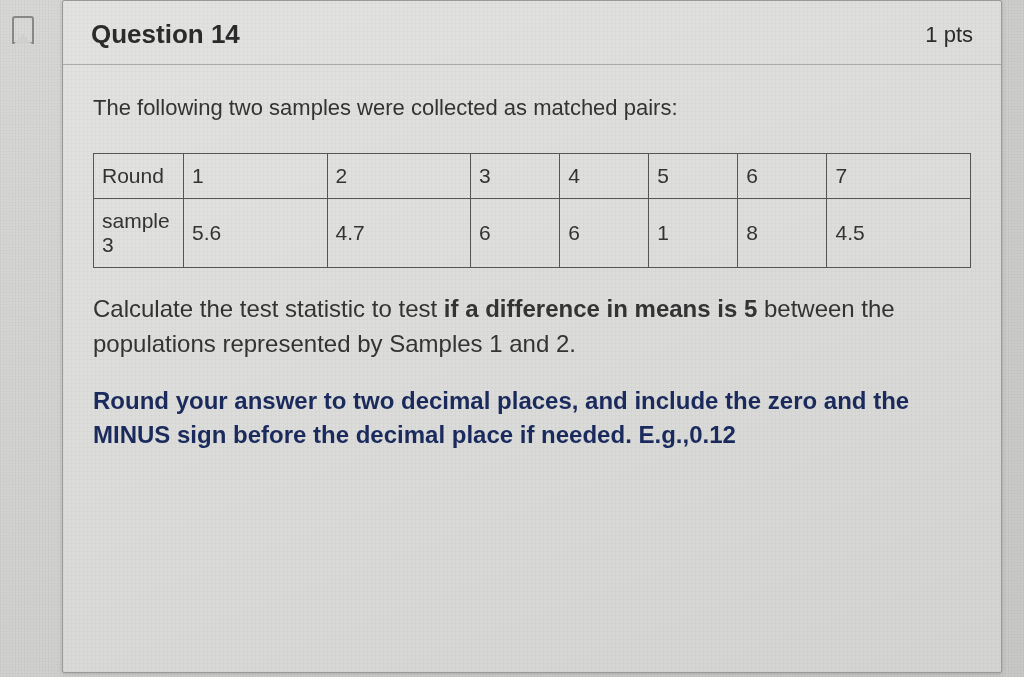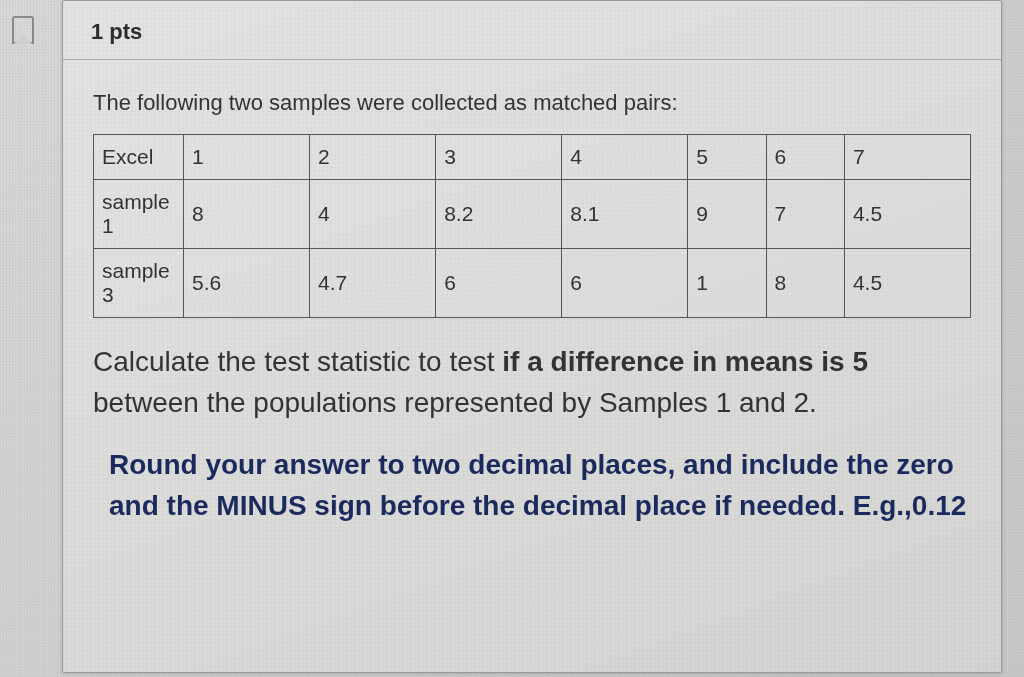--- a/index.html
+++ b/index.html
@@ -77,55 +77,55 @@
     border-bottom: 1px solid #aaa;
     position: relative;
   }
   .qtitle {
     font-size: 26px;
     font-weight: 700;
     color: #2b2b2b;
   }
   .points {
     font-size: 22px;
-    font-weight: 700;
+    font-weight: 400;
     color: #2b2b2b;
   }
   .body {
     padding: 30px 30px 10px 30px;
     position: relative;
   }
   .prompt1 {
     font-size: 22px;
     color: #333;
-    margin-bottom: 18px;
+    margin-bottom: 32px;
   }
   table.data {
     border-collapse: collapse;
     width: 100%;
     margin-bottom: 24px;
     background: rgba(255,255,255,0.05);
   }
   table.data td {
     border: 1px solid #555;
     padding: 10px 8px;
     font-size: 21px;
     color: #333;
     vertical-align: middle;
   }
   table.data td.lbl { width: 90px; }
   .para {
-    font-size: 28px;
+    font-size: 24px;
     color: #333;
     line-height: 1.45;
     margin-bottom: 22px;
   }
   .bold { font-weight: 700; }
   .ital { font-style: italic; }
-  .navy { color: #1a2a5c; font-weight: 700; margin-left: 16px; }
+  .navy { color: #1a2a5c; font-weight: 700; }
   sub { font-size: 0.7em; }
   .dbar {
     position: relative;
     font-style: italic;
     display: inline-block;
   }
   .dbar::before {
     content: "";
     position: absolute;
     left: 0; right: 2px;
@@ -136,48 +136,39 @@
 </style>
 </head>
 <body>
 
 <div class="left-gutter">
   <div class="bookmark-icon"></div>
 </div>
 
 <div class="card">
   <div class="header-row">
+    <div class="qtitle">Question 14</div>
     <div class="points">1 pts</div>
   </div>
 
   <div class="body">
 
     <div class="prompt1">The following two samples were collected as matched pairs:</div>
 
     <table class="data">
       <tbody>
           <tr>
-        <td class="lbl">Excel</td>
+        <td class="lbl">Round</td>
         <td>1</td>
         <td>2</td>
         <td>3</td>
         <td>4</td>
         <td>5</td>
         <td>6</td>
         <td>7</td>
-      </tr>
-      <tr>
-        <td class="lbl">sample 1</td>
-        <td>8</td>
-        <td>4</td>
-        <td>8.2</td>
-        <td>8.1</td>
-        <td>9</td>
-        <td>7</td>
-        <td>4.5</td>
       </tr>
       <tr>
         <td class="lbl">sample 3</td>
         <td>5.6</td>
         <td>4.7</td>
         <td>6</td>
         <td>6</td>
         <td>1</td>
         <td>8</td>
         <td>4.5</td>

